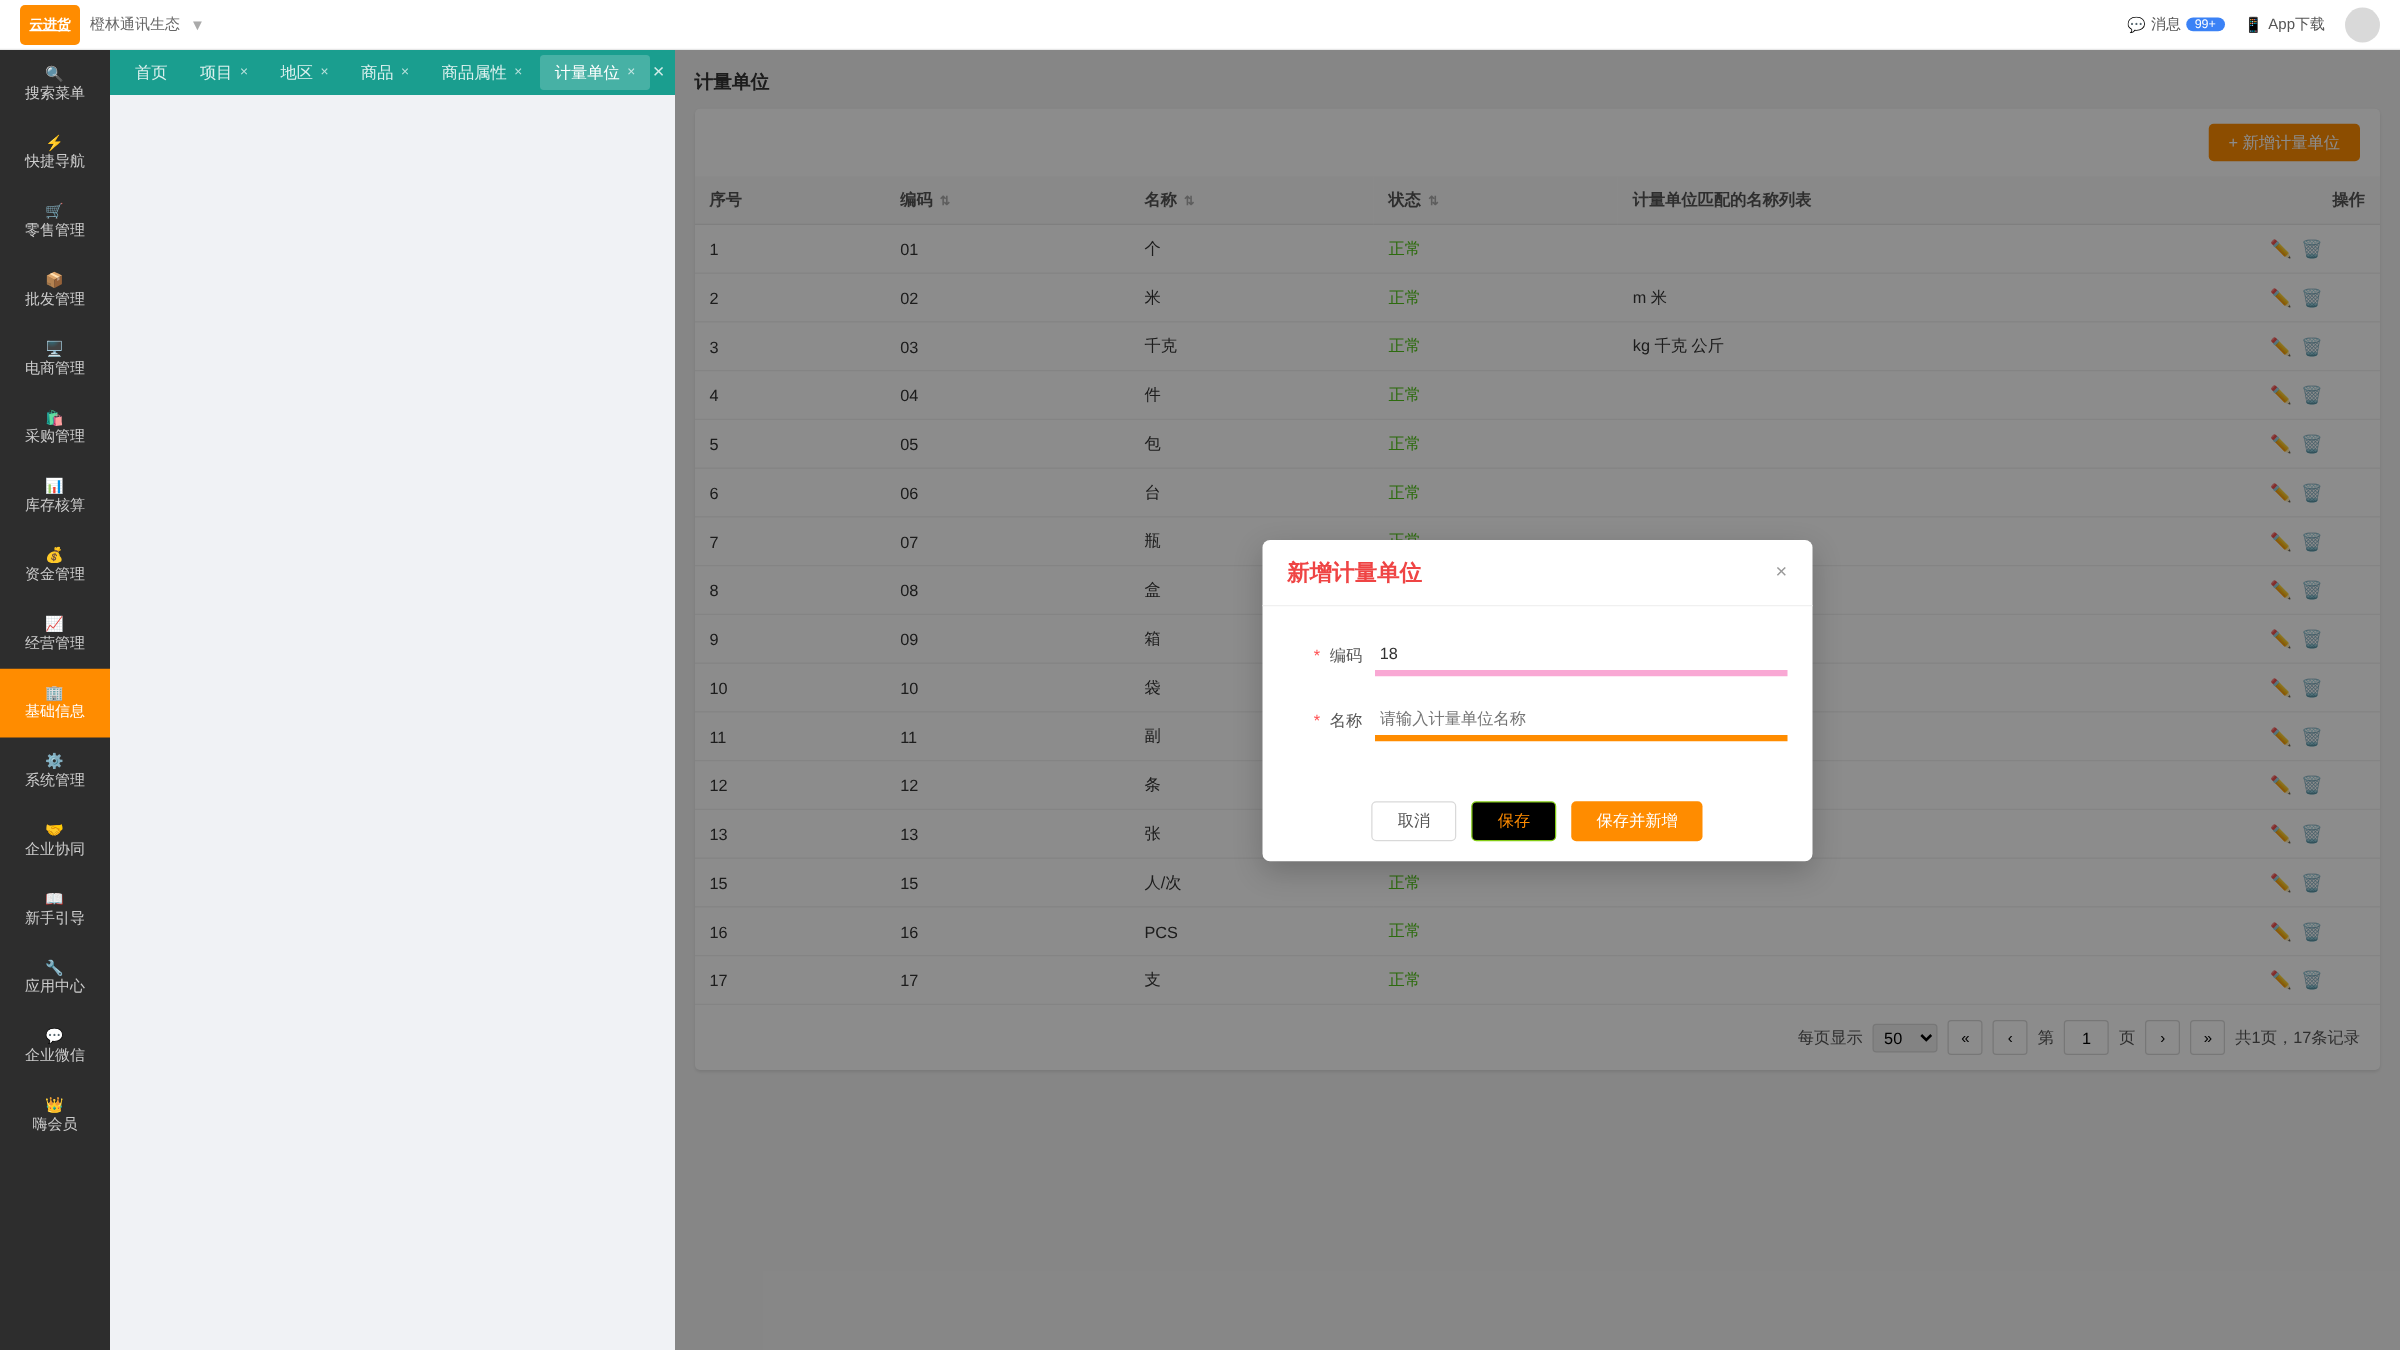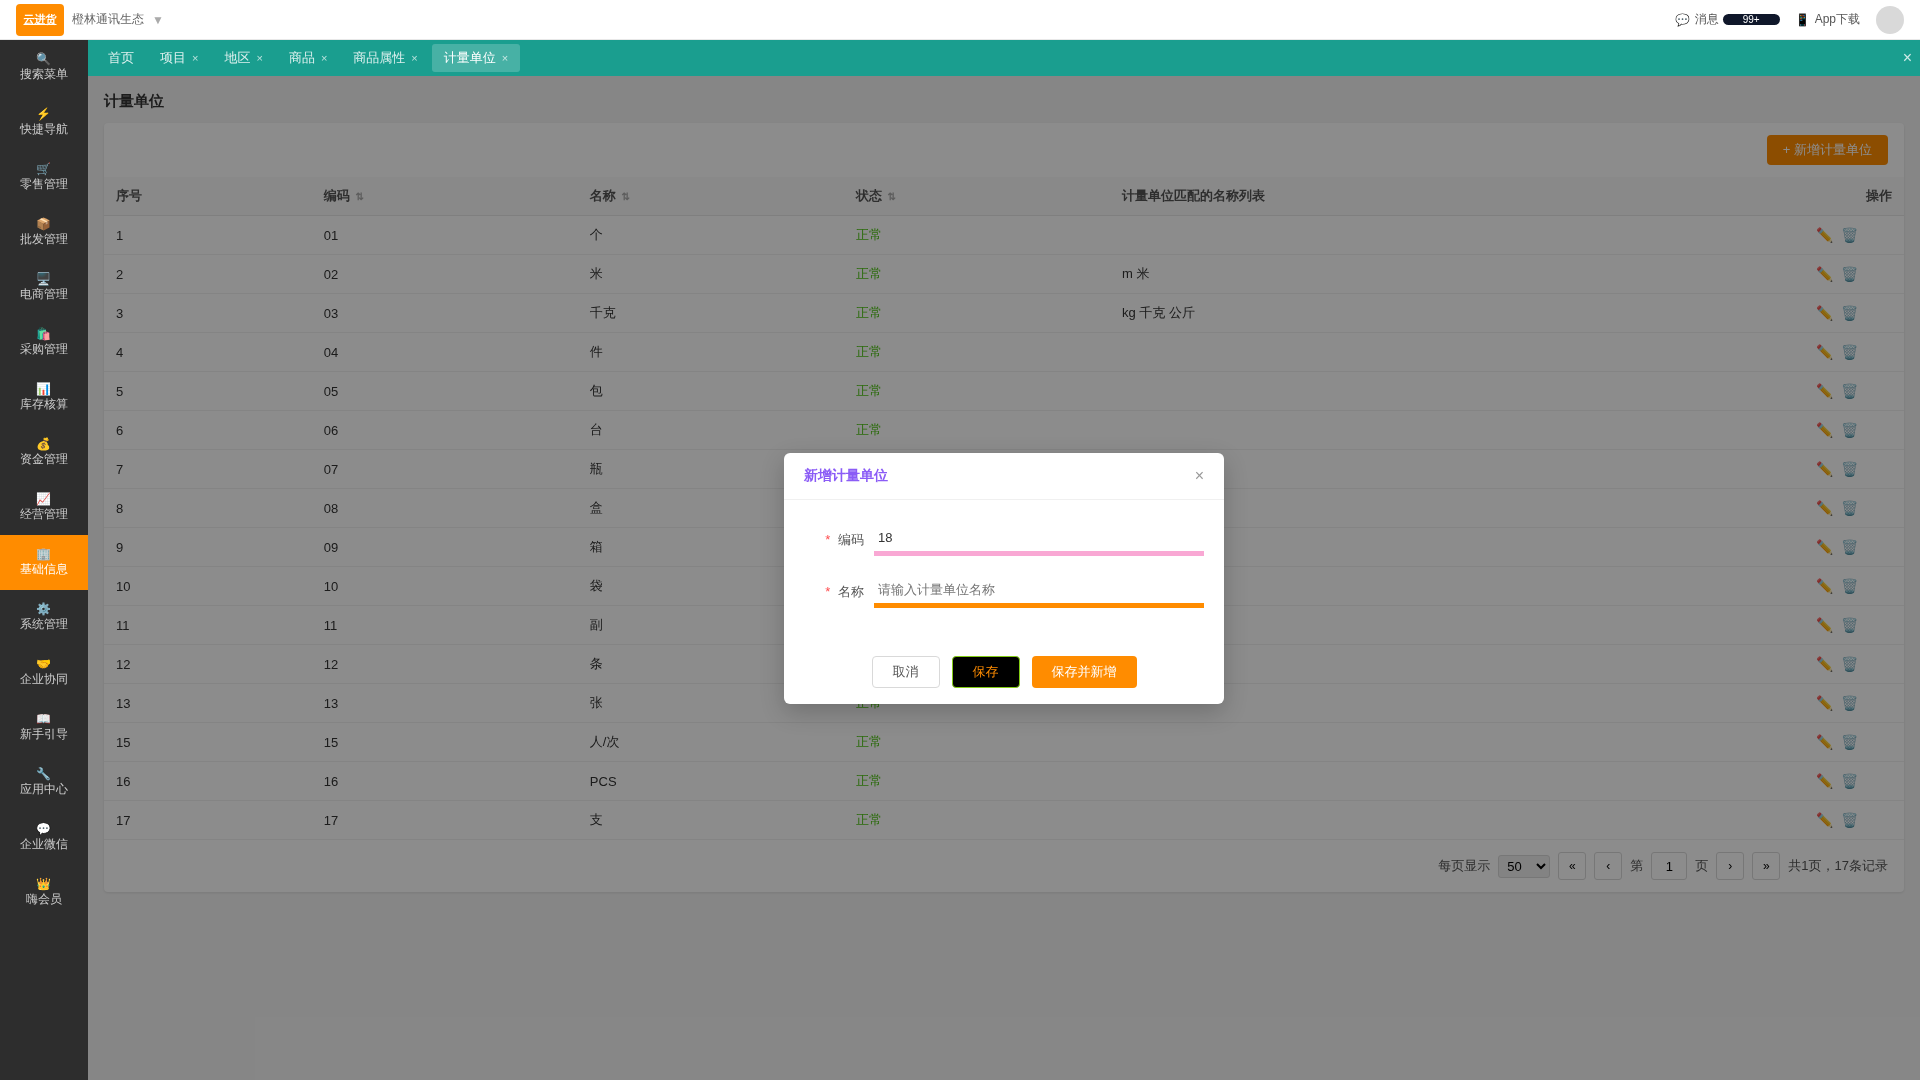--- a/index.html
+++ b/index.html
@@ -46,24 +46,24 @@
     }
     .header-btn {
       display: flex;
       align-items: center;
       gap: 4px;
       font-size: 12px;
       color: #555;
       cursor: pointer;
     }
     .badge {
-      background: #0f172a;
+      background: #3b82f6;
       color: white;
       border-radius: 10px;
-      padding: 0 20px;
+      padding: 0 7px;
       font-size: 10px;
       min-width: 16px;
       text-align: center;
     }
     .avatar {
       width: 28px;
       height: 28px;
       background: #d9d9d9;
       border-radius: 50%;
     }
@@ -91,21 +91,20 @@
     }
     .sidebar-item.active {
       background: #ff8c00;
       color: #fff;
     }
 
     
     .content-area {
       flex: 1;
       display: flex;
-      flex-direction: column;
       overflow: hidden;
     }
 
     
     .tab-bar {
       background: #1a9e8f;
       display: flex;
       align-items: center;
       height: 36px;
       padding: 0 8px;
@@ -266,23 +265,23 @@
       box-shadow: 0 8px 24px rgba(0,0,0,0.2);
     }
     .modal-header {
       padding: 14px 20px;
       border-bottom: 1px solid #f0f0f0;
       display: flex;
       align-items: center;
       justify-content: space-between;
     }
     .modal-title {
-      font-size: 14px;
+      font-size: 18px;
       font-weight: bold;
-      color: #8b5cf6;
+      color: #ef4444;
     }
     .modal-close {
       cursor: pointer;
       color: #999;
       font-size: 16px;
     }
     .modal-body {
       padding: 24px 20px 16px;
     }
     .form-row {

